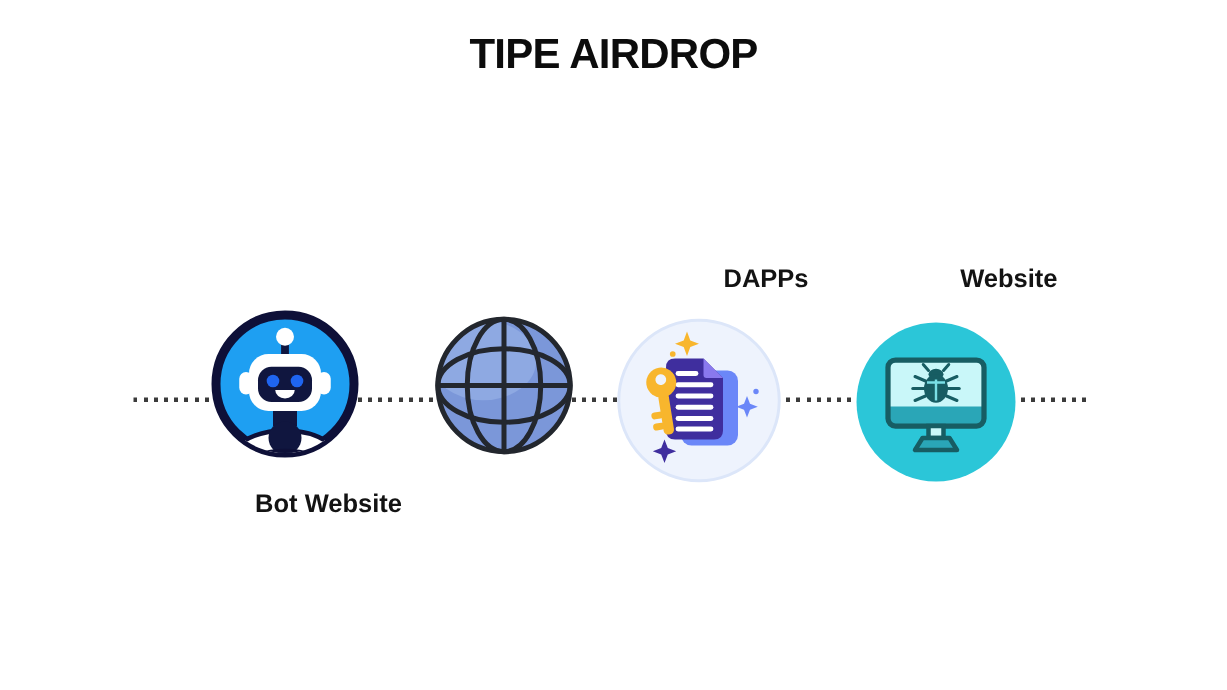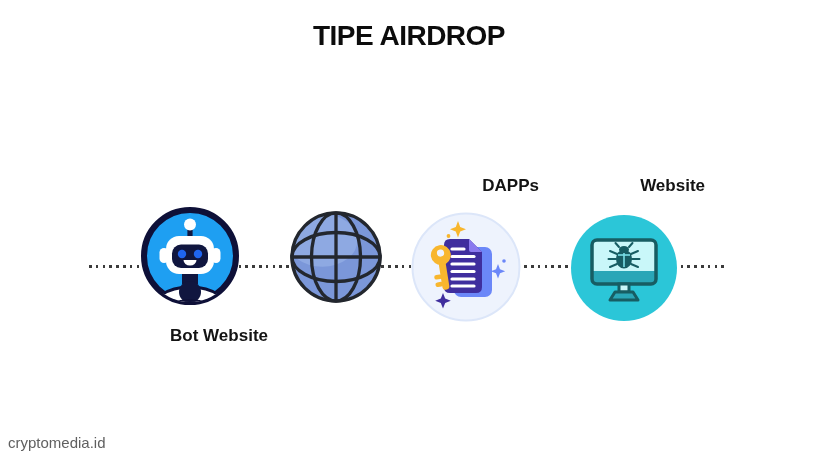--- a/index.html
+++ b/index.html
@@ -144,15 +144,14 @@
       </g>
       <ellipse cx="55" cy="36.5" rx="5" ry="3.6" fill="#175d63"></ellipse>
       <ellipse cx="55" cy="46" rx="8" ry="9.5" fill="#175d63"></ellipse>
       <g stroke="#7adfe6" stroke-width="1.6" fill="none">
         <line x1="55" y1="40" x2="55" y2="54"></line>
         <line x1="49" y1="42" x2="61" y2="42"></line>
       </g>
     </g>
   </svg>
 
-  <div class="watermark">cryptomedia.id</div>
 
 </div>
 
 </body></html>

